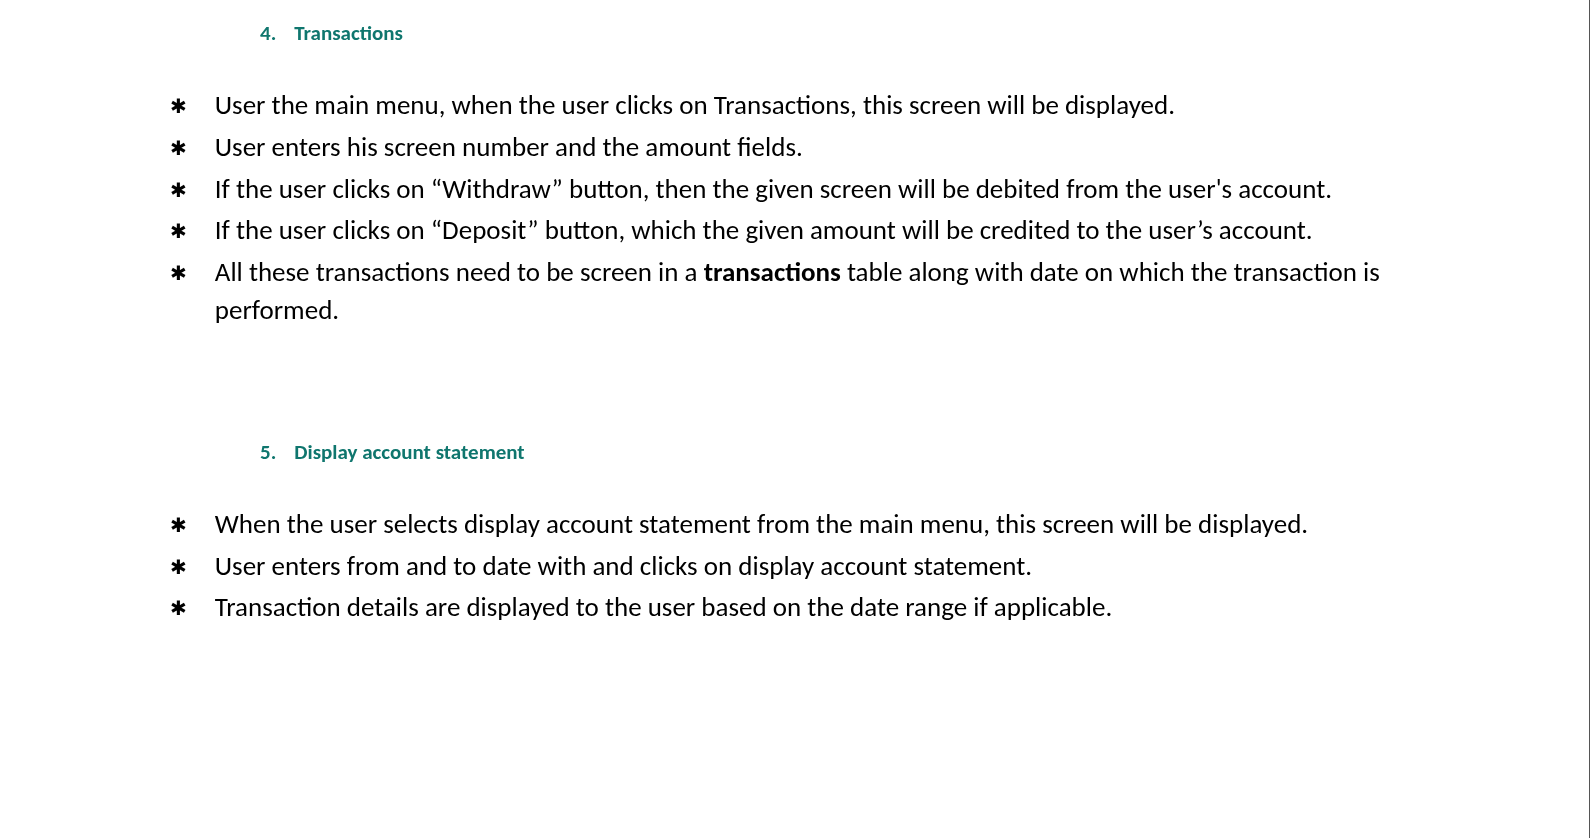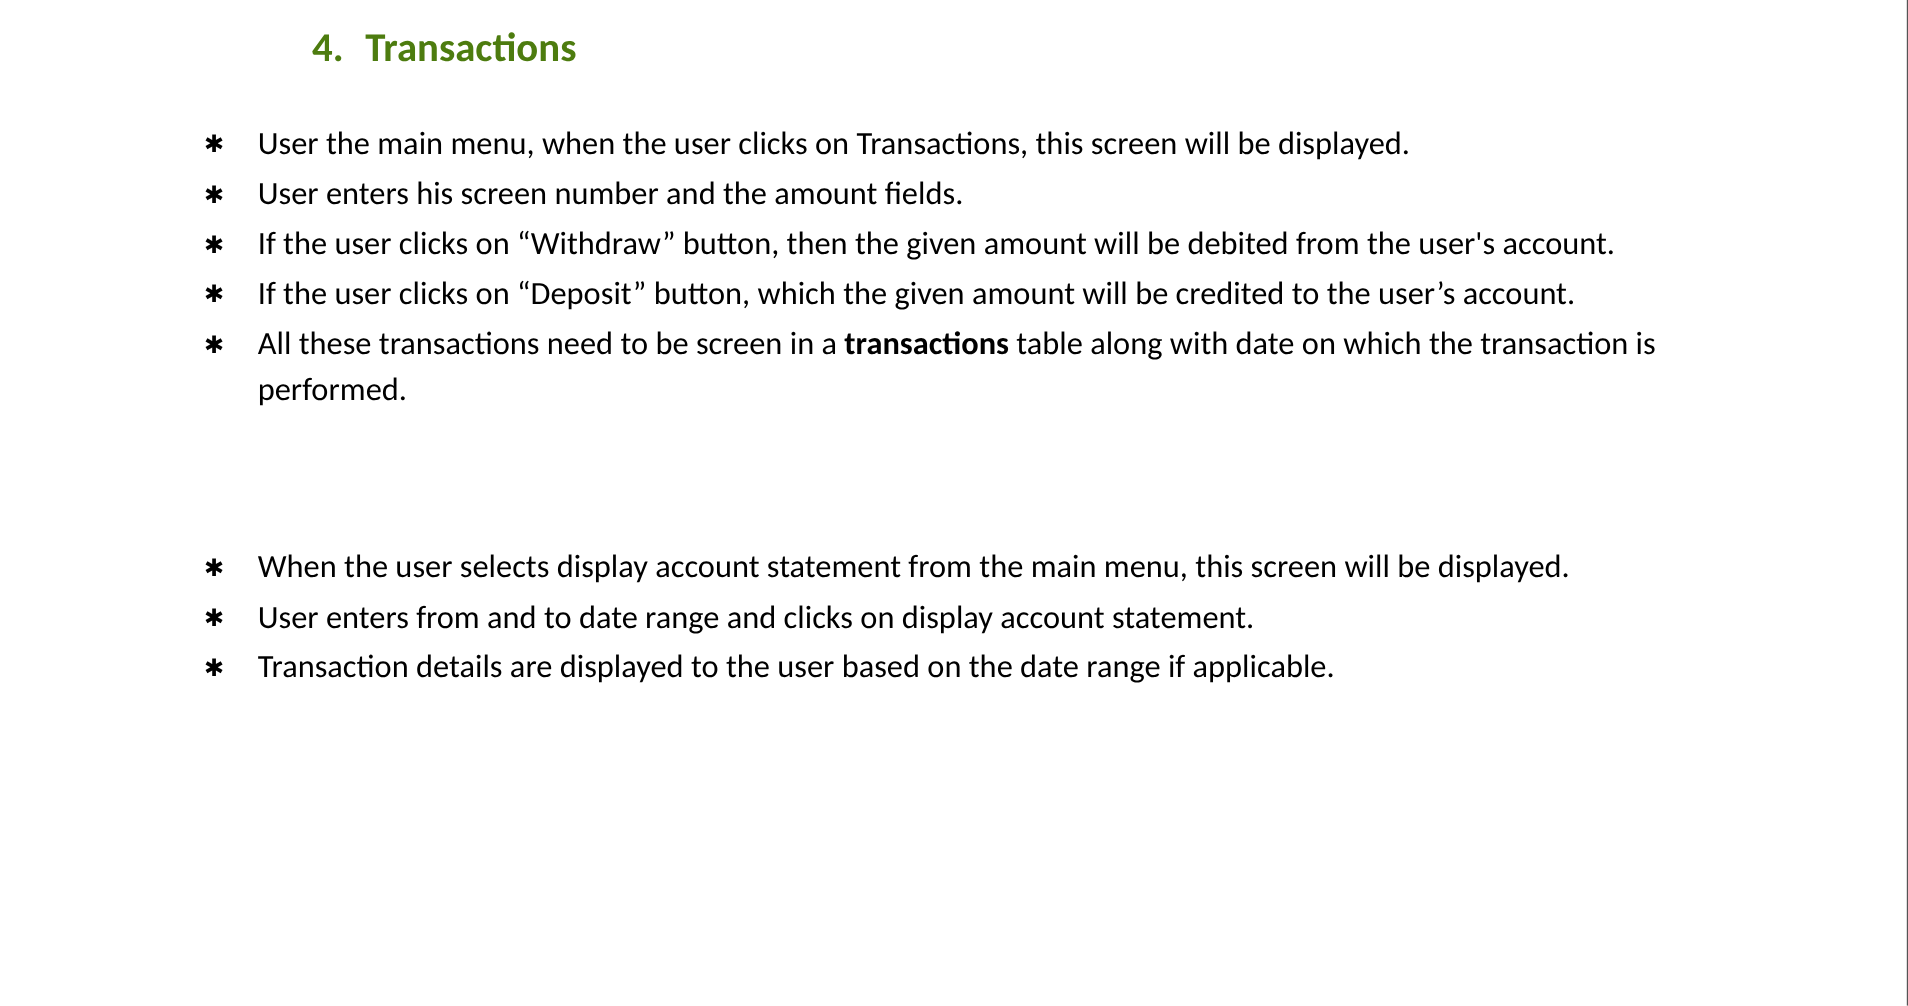--- a/index.html
+++ b/index.html
@@ -10,22 +10,22 @@
     body {
       font-family: Calibri, "Segoe UI", Arial, sans-serif;
       background: #ffffff;
       width: 1590px;
       height: 838px;
       padding: 20px 170px 20px 170px;
       color: #000000;
       border-right: 1px solid #555;
     }
     .section-heading {
-      color: #4d7c0f;
-      font-size: 34px;
+      color: #0f766e;
+      font-size: 21px;
       font-weight: bold;
       margin-left: 90px;
       margin-bottom: 40px;
     }
     .section-number {
       margin-right: 18px;
     }
     .bullet-list {
       list-style: none;
       margin-bottom: 100px;
@@ -65,41 +65,44 @@
     <li>
       <span class="bullet-marker">✱</span>
       <span class="bullet-text"><span>User the main menu, when the user clicks on Transactions, this screen will be displayed.</span></span>
     </li>
     <li>
       <span class="bullet-marker">✱</span>
       <span class="bullet-text"><span>User enters his screen number and the amount fields.</span></span>
     </li>
     <li>
       <span class="bullet-marker">✱</span>
-      <span class="bullet-text"><span>If the user clicks on “Withdraw” button, then the given amount will be debited from the user's account.</span></span>
+      <span class="bullet-text"><span>If the user clicks on “Withdraw” button, then the given screen will be debited from the user's account.</span></span>
     </li>
     <li>
       <span class="bullet-marker">✱</span>
       <span class="bullet-text"><span>If the user clicks on “Deposit” button, which the given amount will be credited to the user’s account.</span></span>
     </li>
     <li>
       <span class="bullet-marker">✱</span>
       <span class="bullet-text"><span>All these transactions need to be screen in a </span><span class="bold">transactions</span><span> table along with date on which the transaction is performed.</span></span>
     </li>
   </ul>
 </div>
 
 <div class="section-2">
+  <h2 class="section-heading">
+    <span class="section-number">5.</span><span>Display account statement</span>
+  </h2>
   <ul class="bullet-list">
     <li>
       <span class="bullet-marker">✱</span>
       <span class="bullet-text"><span>When the user selects display account statement from the main menu, this screen will be displayed.</span></span>
     </li>
     <li>
       <span class="bullet-marker">✱</span>
-      <span class="bullet-text"><span>User enters from and to date range and clicks on display account statement.</span></span>
+      <span class="bullet-text"><span>User enters from and to date with and clicks on display account statement.</span></span>
     </li>
     <li>
       <span class="bullet-marker">✱</span>
       <span class="bullet-text"><span>Transaction details are displayed to the user based on the date range if applicable.</span></span>
     </li>
   </ul>
 </div>
 
 </body></html>

